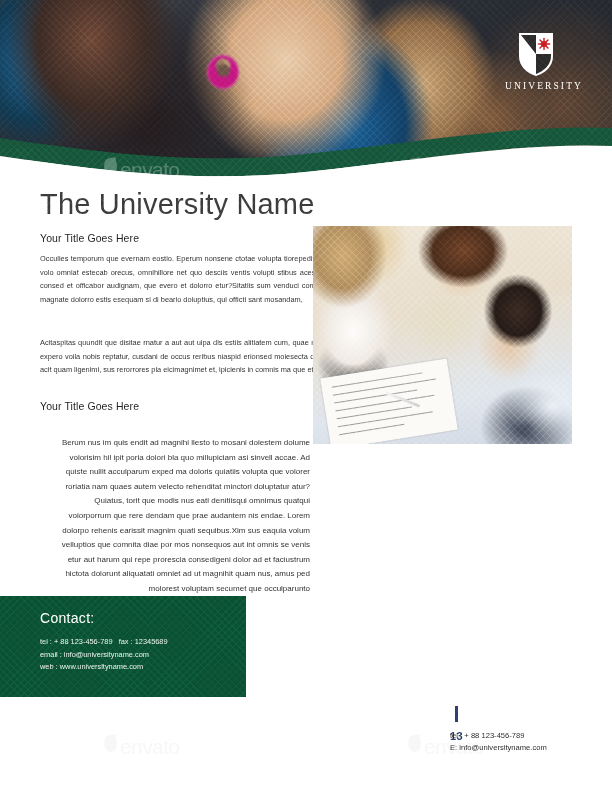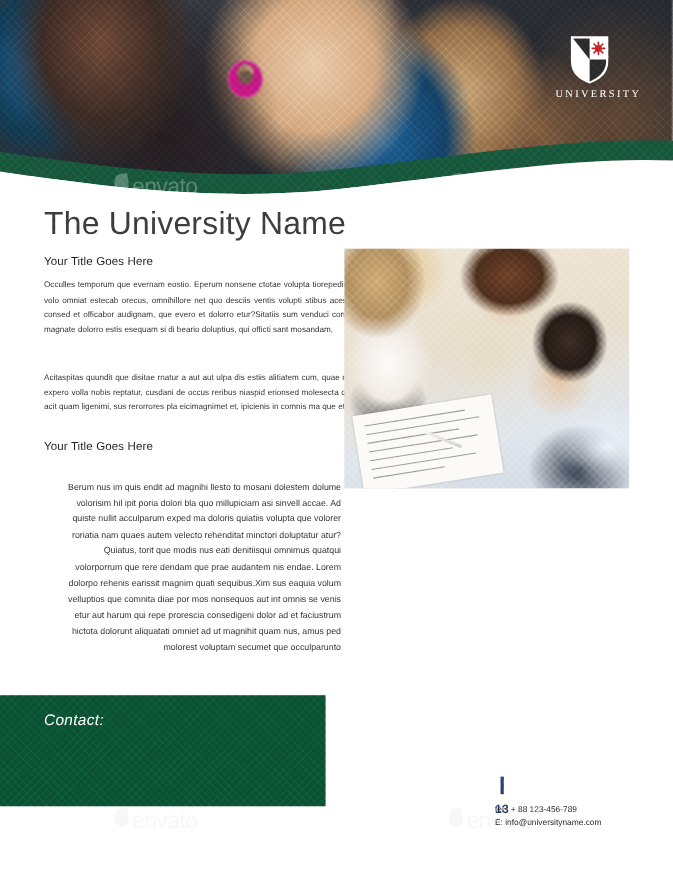--- a/index.html
+++ b/index.html
@@ -181,25 +181,24 @@
     height: 3px;
     background: linear-gradient(90deg, #f2f2f2, #cfcfcf);
     transform: rotate(22deg);
     border-radius: 1px;
   }
 
   
   .contact-box {
     position: absolute;
     left: 0;
-    top: 632px;
-    width: 296px;
+    top: 596px;
+    width: 246px;
     height: 101px;
     background: #0b5032;
-    font-style: italic;
   }
   .contact-head {
     position: absolute;
     left: 40px;
     top: 14px;
     font-size: 14px;
     font-weight: 300;
     color: #ffffff;
     letter-spacing: 0.3px;
   }
@@ -348,20 +347,25 @@
       <span style="top:34px;width:100px"></span>
       <span style="top:42px;width:76px"></span>
       <span style="top:50px;width:96px"></span>
       <span style="top:58px;width:66px"></span>
     </div>
     <div class="ip-pen"></div>
   </div>
 
   <div class="contact-box">
     <div class="contact-head">Contact:</div>
+    <div class="contact-lines">
+      <div>tel : + 88 123-456-789   fax : 12345689</div>
+      <div>email : info@universityname.com</div>
+      <div>web : www.universityname.com</div>
+    </div>
   </div>
 
   <div class="pagenum-wrap">
     <div class="pagenum-bar"></div>
     <div class="pagenum">13</div>
   </div>
   <div class="footer-contact">
     <div>tel : + 88 123-456-789</div>
     <div>E: info@universityname.com</div>
   </div>

